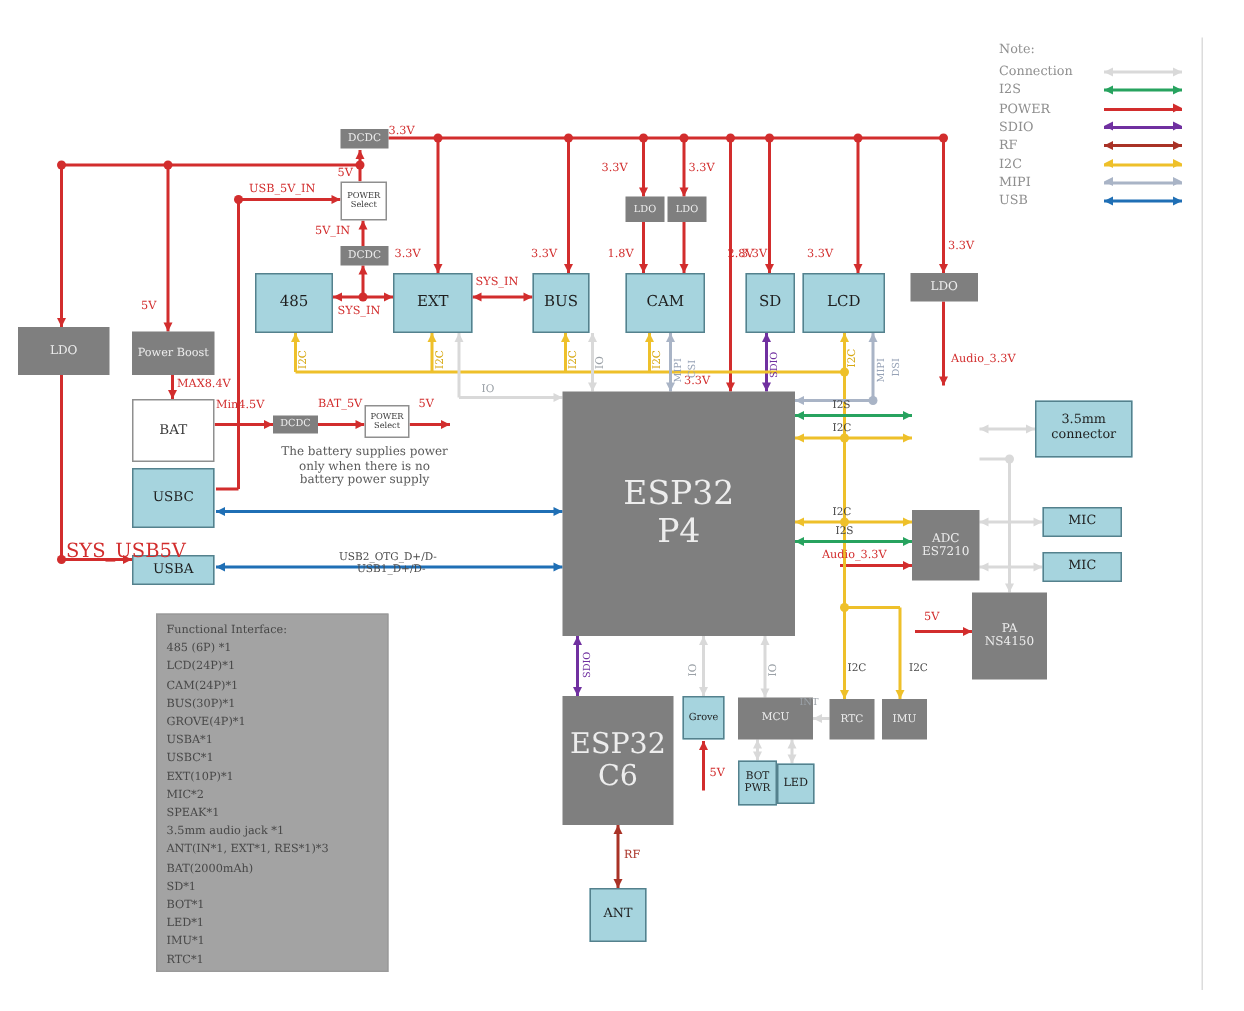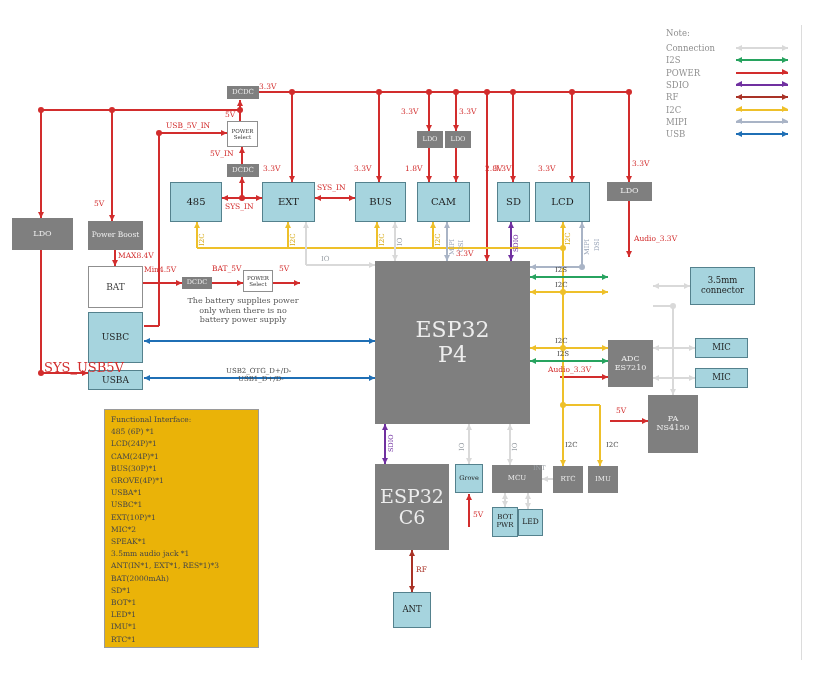--- a/index.html
+++ b/index.html
@@ -13,21 +13,21 @@
   .edge{position:absolute;}
   .arrow{position:absolute;width:0;height:0;}
   .dot{position:absolute;width:6px;height:6px;border-radius:50%;}
   .lbl{position:absolute;white-space:nowrap;line-height:1;}
   .rot{transform-origin:0 0;transform:rotate(-90deg);}
   #legend{position:absolute;left:666px;top:28px;}
   .legend-title{position:absolute;left:0;top:0;font-size:8.5px;color:#8f8f8f;}
   .legend-label{position:absolute;font-size:8.5px;color:#8f8f8f;white-space:nowrap;}
   #func-box{position:absolute;left:104px;top:409px;width:155px;height:239px;
             border:1px solid #9a9a9a;box-sizing:border-box;padding:4px 16px 0 6px;
-            font-size:7.5px;line-height:12.2px;color:#474747;background:#eab308;}
+            font-size:7.5px;line-height:12.2px;color:#474747;background:#a3a3a3;}
   #battery-note{position:absolute;left:160px;top:296px;width:166px;text-align:center;
                 font-size:8px;line-height:9.6px;color:#5a5a5a;}
   #watermark{position:absolute;left:676px;top:620px;font-size:21px;color:#aeaeae;
              font-family:"DejaVu Sans","Liberation Sans",sans-serif;letter-spacing:1px;}
   #frame-right{position:absolute;left:801px;top:25px;width:1px;height:635px;background:#dcdcdc;}
 </style>
 </head>
 <body>
 
 <div id="canvas">
@@ -261,33 +261,33 @@
     </div>
     <div class="block k-gray" style="left: 12px; top: 218px; width: 61px; height: 32px; font-size: 8px;">
       <div class="">LDO</div>
     </div>
     <div class="block k-gray" style="left: 88px; top: 221px; width: 55px; height: 29px; font-size: 7.5px;">
       <div class="">Power Boost</div>
     </div>
     <div class="block k-white" style="left: 88px; top: 266px; width: 55px; height: 42px; font-size: 9px;">
       <div class="">BAT</div>
     </div>
-    <div class="block k-blue" style="left: 88px; top: 312px; width: 55px; height: 51px; font-size: 9px;">
+    <div class="block k-blue" style="left: 88px; top: 312px; width: 55px; height: 40px; font-size: 9px;">
       <div class="">USBC</div>
     </div>
     <div class="block k-blue" style="left: 88px; top: 370px; width: 55px; height: 20px; font-size: 9px;">
       <div class="">USBA</div>
     </div>
     <div class="block k-blue" style="left: 170px; top: 182px; width: 52px; height: 40px; font-size: 10px;">
       <div class="">485</div>
     </div>
     <div class="block k-blue" style="left: 262px; top: 182px; width: 53px; height: 40px; font-size: 10px;">
       <div class="">EXT</div>
     </div>
-    <div class="block k-blue" style="left: 355px; top: 182px; width: 51px; height: 40px; font-size: 10px;">
+    <div class="block k-blue" style="left: 355px; top: 182px; width: 38px; height: 40px; font-size: 10px;">
       <div class="">BUS</div>
     </div>
     <div class="block k-blue" style="left: 417px; top: 182px; width: 53px; height: 40px; font-size: 10px;">
       <div class="">CAM</div>
     </div>
     <div class="block k-gray" style="left: 417px; top: 131px; width: 26px; height: 17px; font-size: 6.5px;">
       <div class="">LDO</div>
     </div>
     <div class="block k-gray" style="left: 445px; top: 131px; width: 26px; height: 17px; font-size: 6.5px;">
       <div class="">LDO</div>

